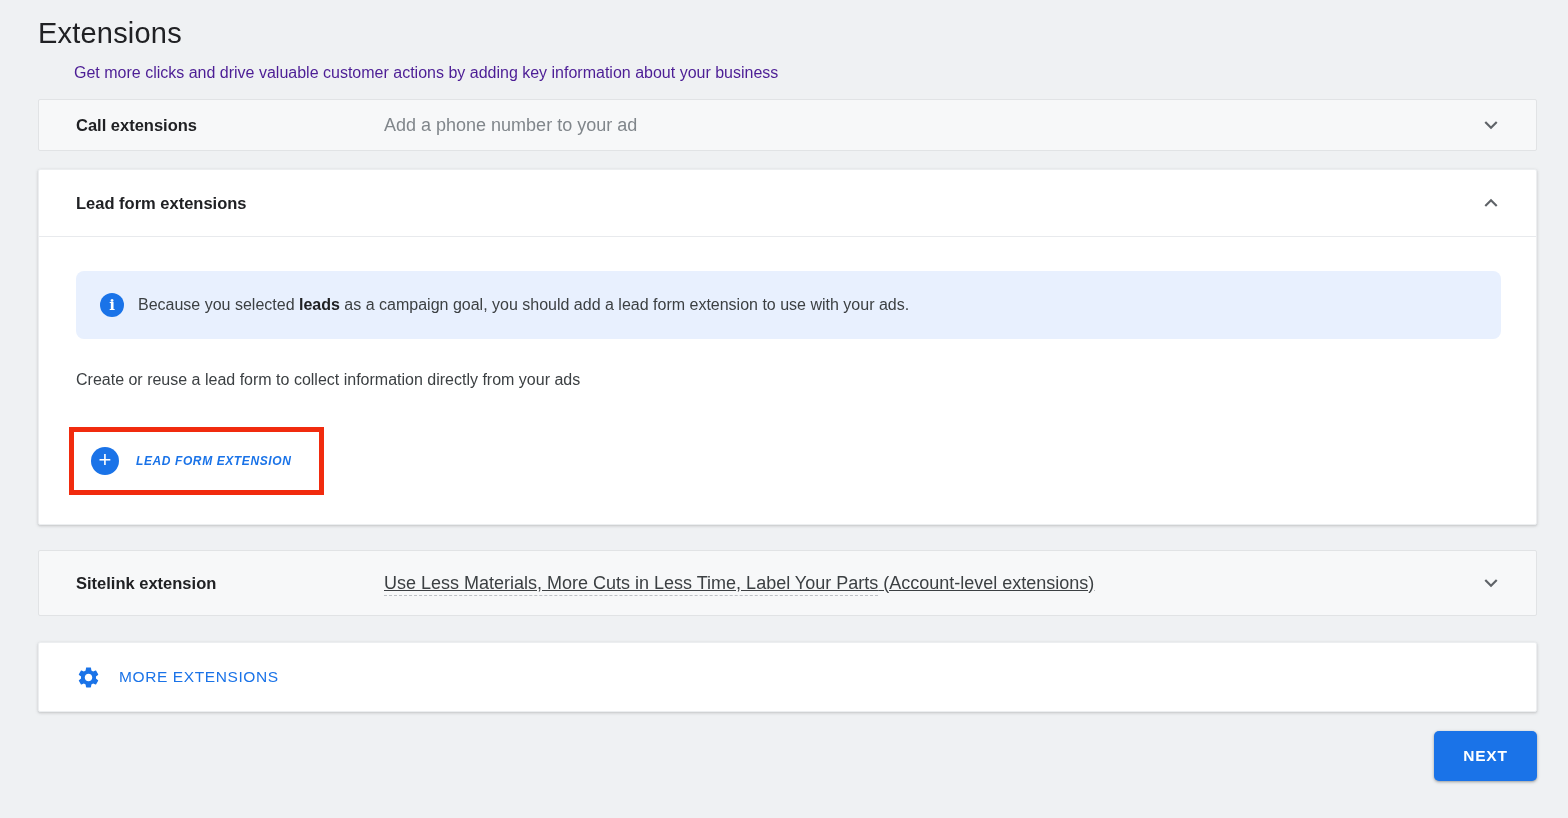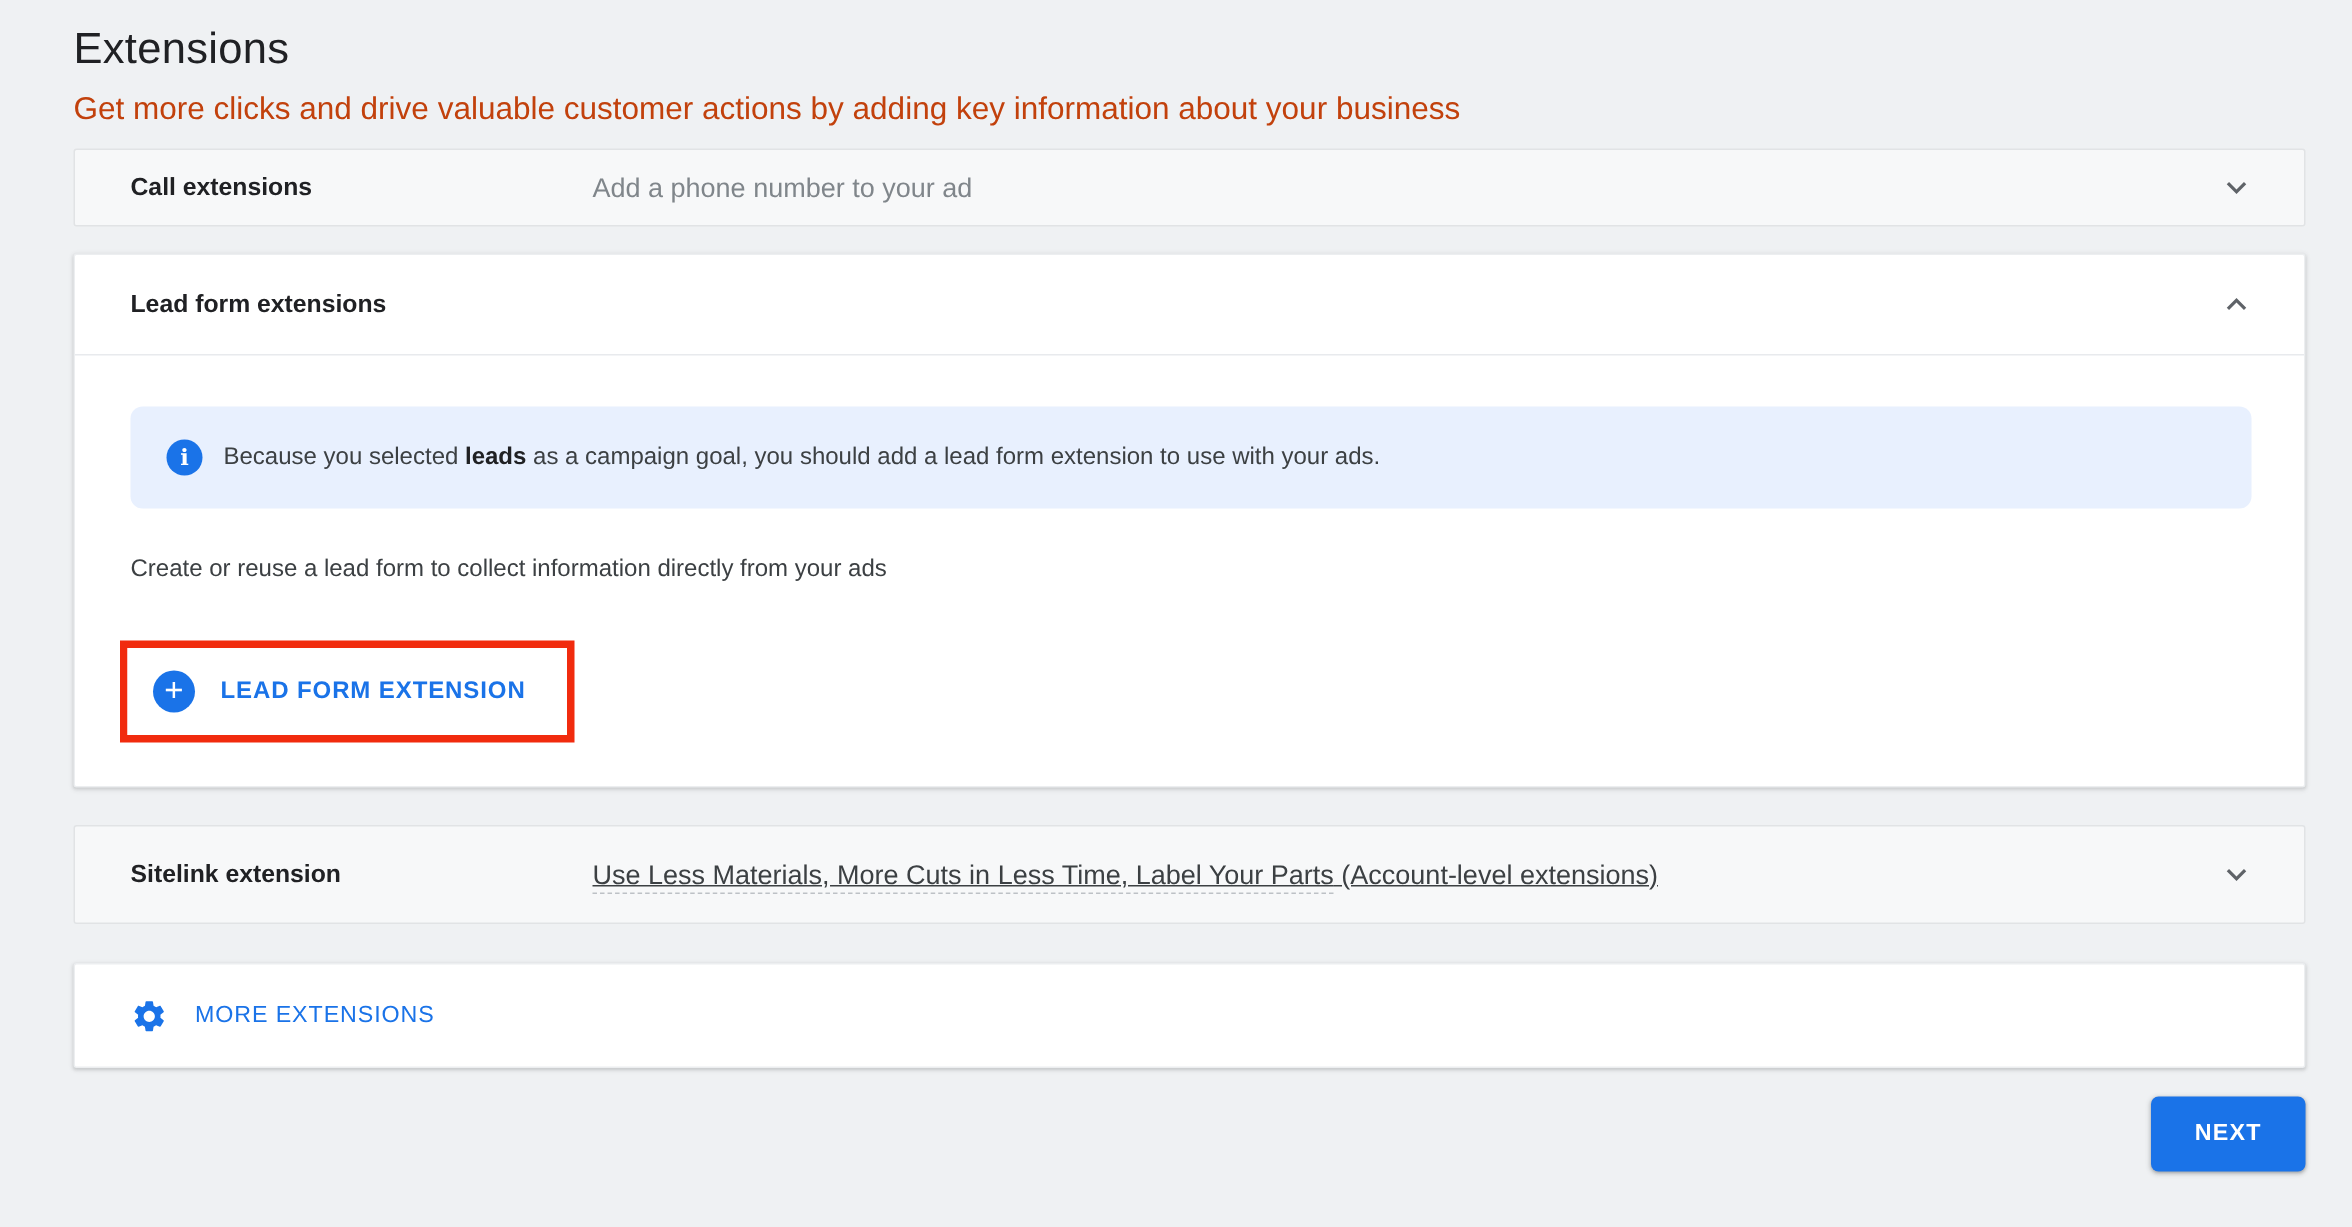--- a/index.html
+++ b/index.html
@@ -8,27 +8,27 @@
     --annotation-red:#f12b0e;
     --page-bg:#eff1f3;
   }
   *{box-sizing:border-box;margin:0;padding:0;}
   html,body{width:1568px;height:818px;overflow:hidden;}
   body{
     background:var(--page-bg);
     font-family:"Liberation Sans","DejaVu Sans",sans-serif;
     color:#3c4043;
   }
-  .page{padding:16px 31px 0 49px;}
+  .page{padding:16px 31px 0 38px;}
   .page-title{
     font-size:29px;font-weight:400;color:#202124;line-height:34px;
     letter-spacing:.2px;
   }
   .page-subtitle{
-    margin-top:13px;font-size:21px;color:#c2410c;line-height:19px;
+    margin-top:13px;font-size:16px;color:#4c1d95;line-height:19px;margin-left:36px;
   }
   
   .panel{border-radius:2px;}
   .panel-collapsed{
     margin-top:17px;height:52px;background:#f7f8f9;
     border:1px solid #e1e3e5;display:flex;align-items:center;
     padding:0 0 0 37px;cursor:pointer;
   }
   .panel-white{
     background:#ffffff;border:1px solid #eceef0;
@@ -71,22 +71,22 @@
   .lead-btn{
     display:inline-flex;align-items:center;background:#fff;border:none;
     padding:15px 28px 15px 17px;cursor:pointer;
   }
   .plus-icon{
     width:28px;height:28px;border-radius:50%;background:var(--accent-blue);
     color:#fff;display:flex;align-items:center;justify-content:center;
     font-size:22px;font-weight:500;line-height:1;flex:0 0 auto;padding-bottom:2px;
   }
   .lead-btn-label{
-    margin-left:17px;color:var(--accent-blue);font-size:16px;font-weight:700;
-    letter-spacing:.6px;white-space:nowrap;
+    margin-left:17px;color:var(--accent-blue);font-size:12px;font-weight:700;
+    letter-spacing:.6px;white-space:nowrap;font-style:italic;
   }
   
   .sitelink-panel{margin-top:25px;height:66px;}
   
   .more-panel{
     margin-top:26px;height:70px;display:flex;align-items:center;
     padding:0 0 0 37px;cursor:pointer;
   }
   .gear-icon{width:25px;height:25px;flex:0 0 auto;display:flex;}
   .gear-icon svg{width:25px;height:25px;fill:var(--accent-blue);}

